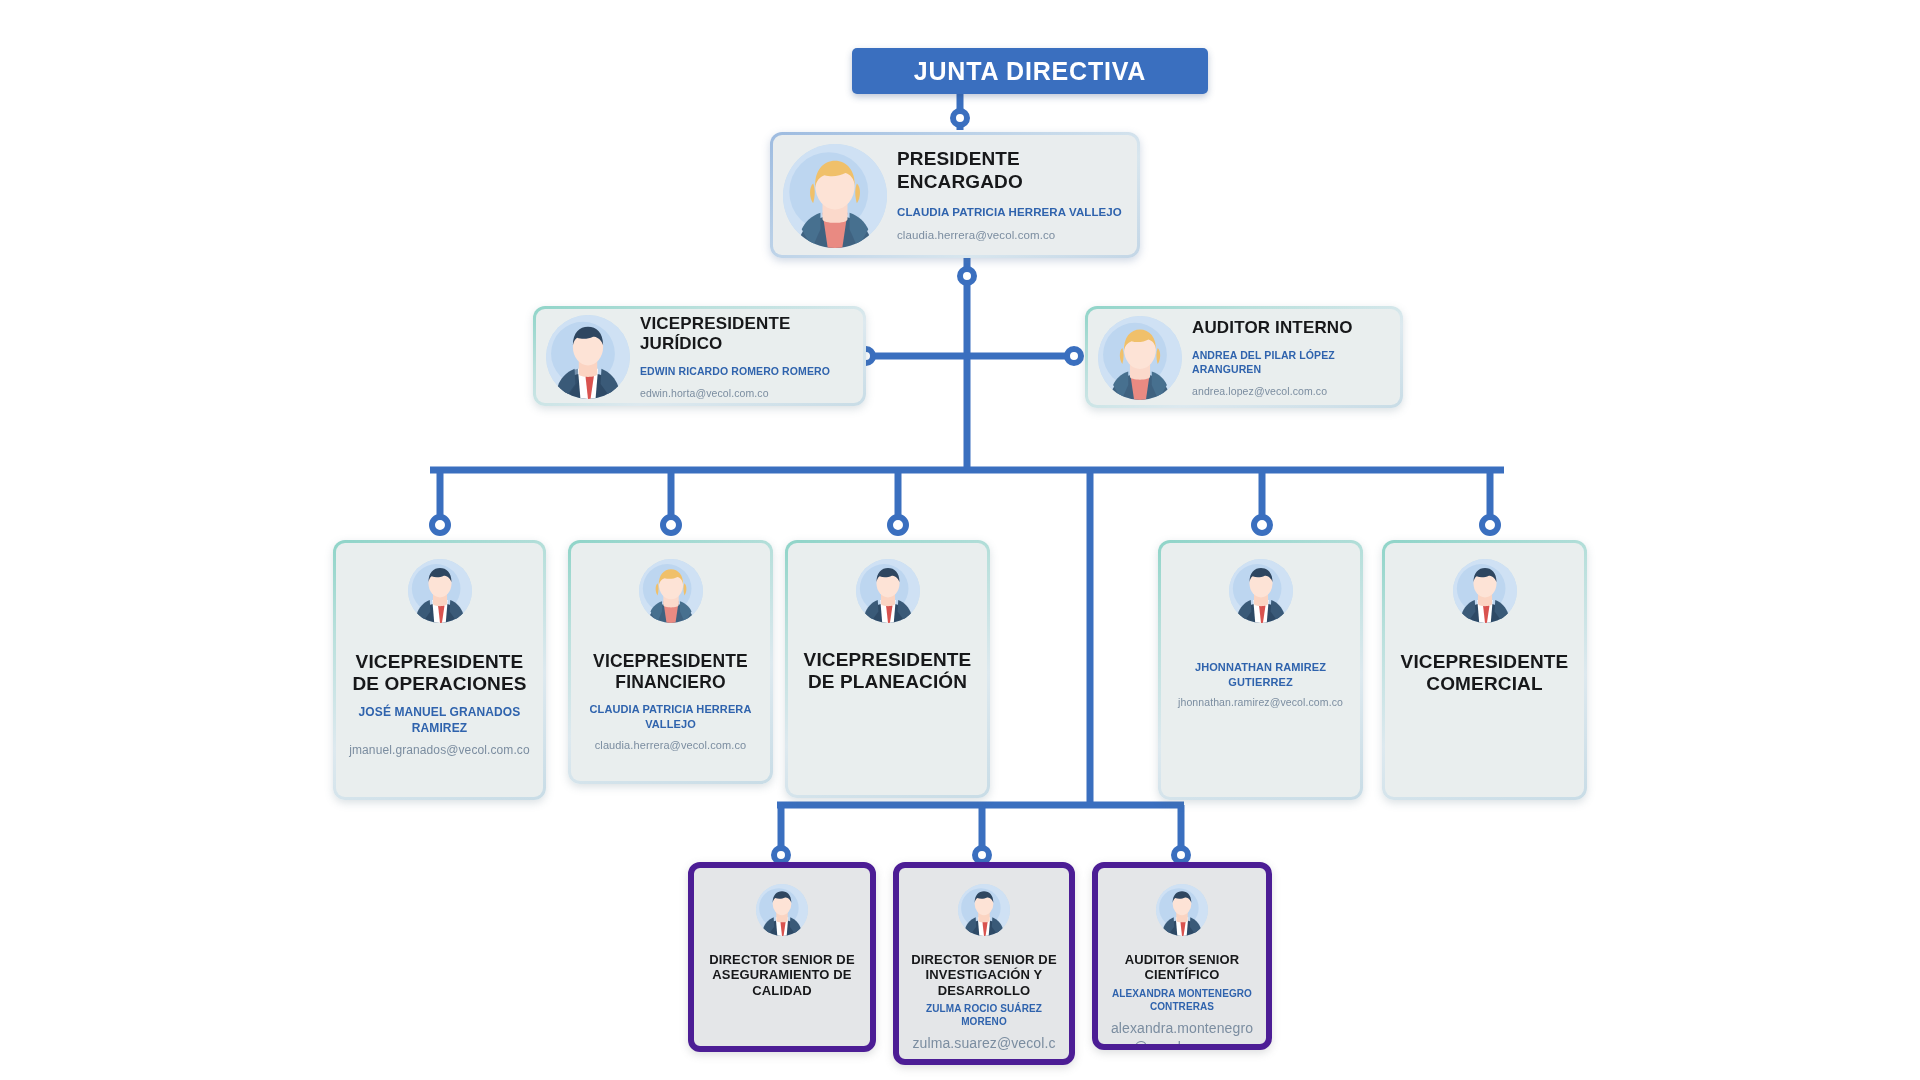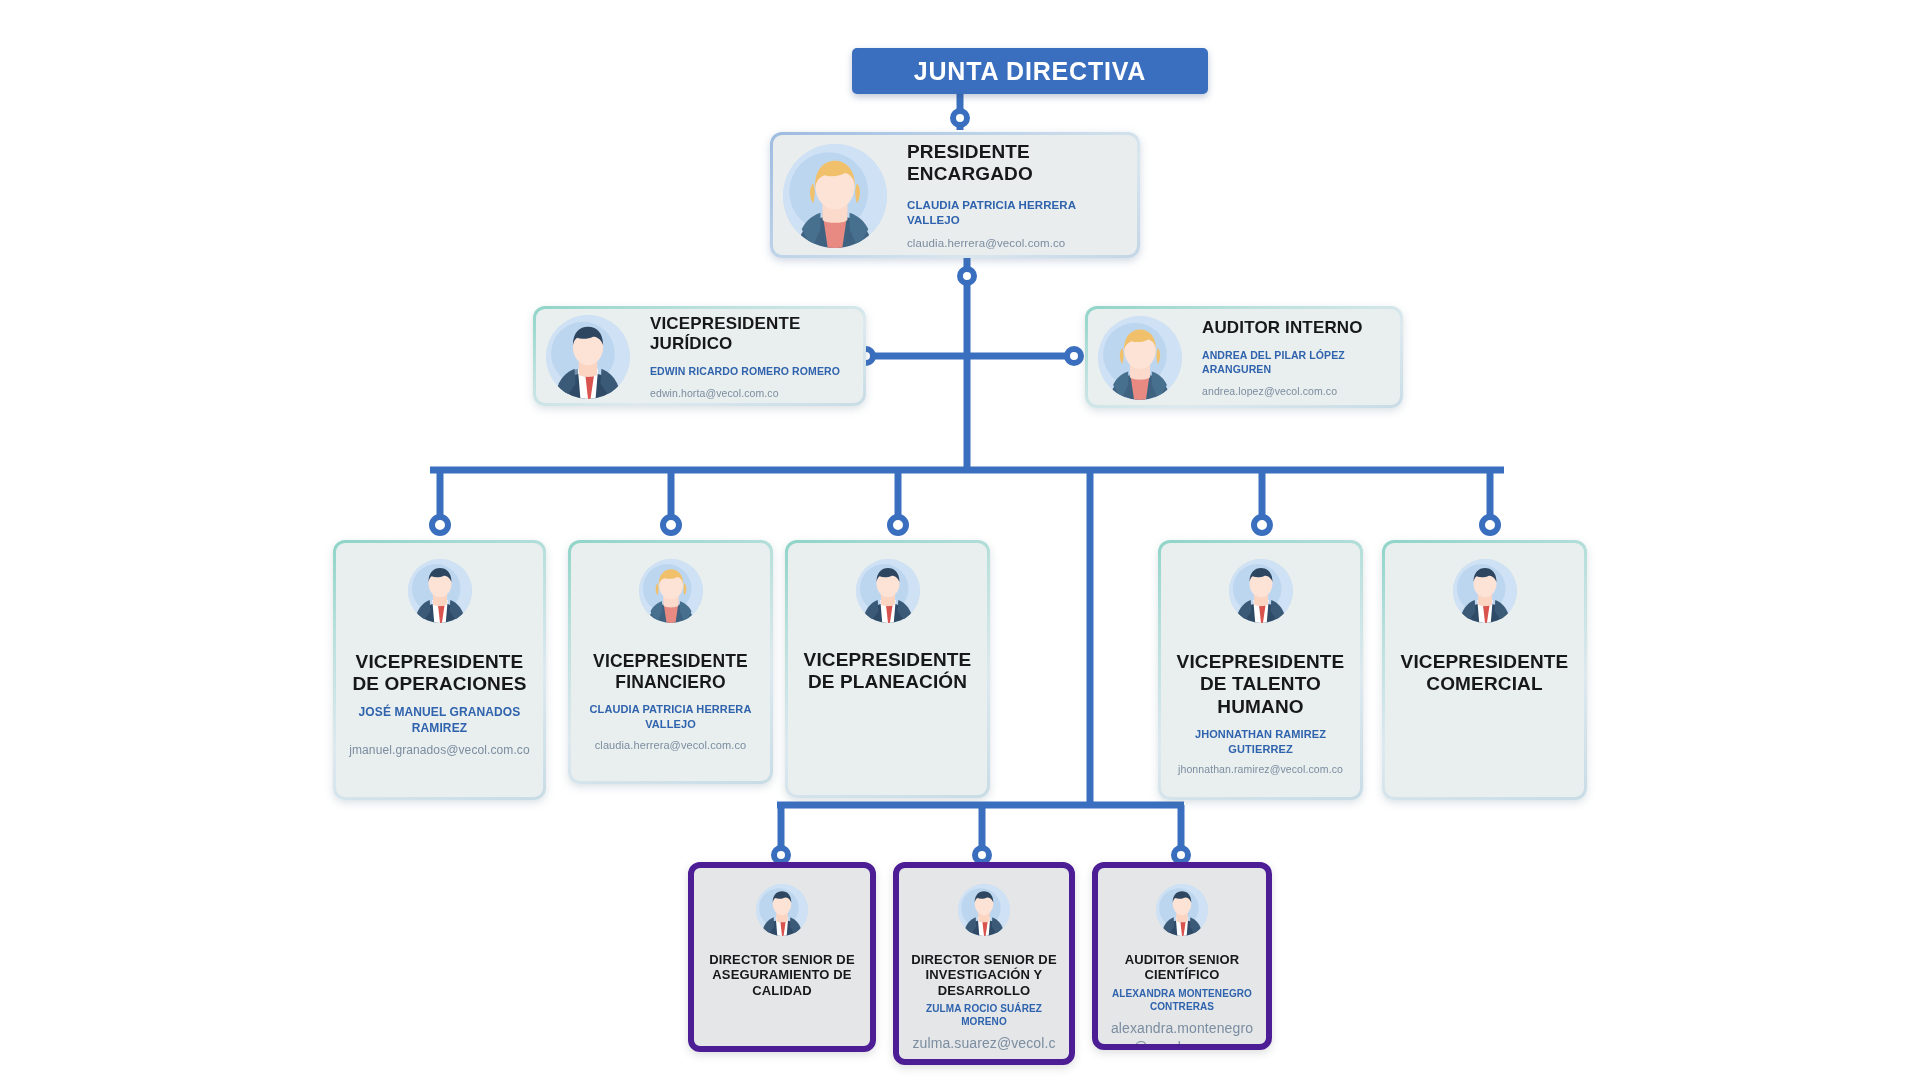--- a/index.html
+++ b/index.html
@@ -77,21 +77,21 @@
       linear-gradient(150deg, #9dbbe0 0%, #bcd2e8 35%, #d8e6ee 70%, #c3d6e6 100%) border-box;
     border: 3px solid transparent;
     box-shadow: 0 3px 9px rgba(80,110,155,0.27);
   }
 
   
   .node-card.row-layout {
     display: flex;
     align-items: center;
     padding: 12px 14px 10px 10px;
-    gap: 20px;
+    gap: 10px;
   }
   .node-card.row-layout .card-text {
     text-align: left;
     flex: 1 1 auto;
     min-width: 0;
   }
 
   
   .node-card.col-layout {
     display: flex;
@@ -350,21 +350,20 @@
         <path d="M38 64h24l-3 36H41z" fill="#ffffff"></path>
         <path d="M50 68l7 5-4 27-3 0-3-27z" fill="#d9534f"></path>
         <path d="M34 64c-10 4-17 12-20 21l8 15 13-18z" fill="#3a5a78"></path>
         <path d="M66 64c10 4 17 12 20 21l-8 15-13-18z" fill="#3a5a78"></path>
         <path d="M39 54h22v16c0 5-22 5-22 0z" fill="#fbd4c2"></path>
         <ellipse cx="50" cy="38" rx="18" ry="22" fill="#fde3d6"></ellipse>
         <path d="M32 36c0-15 8-22 18-22s18 7 18 22c-3-8-8-10-12-10-6 3-14 3-19 1-3 2-4 5-5 9z" fill="#2e4660"></path>
       </svg>
     </span>
     <span class="card-text" style="margin-top:28px;">
-      <div class="card-title">VICEPRESIDENTE DE TALENTO HUMANO</div>
       <div class="card-person" style="font-size:11px;">JHONNATHAN RAMIREZ GUTIERREZ</div>
       <div class="card-email" style="font-size:10.5px;">jhonnathan.ramirez@vecol.com.co</div>
     </span>
   </div>
 
   <div class="node-card teal col-layout t-vp" style="left:1382px; top:540px; width:205px; height:260px;">
     <span class="avatar" style="width:64px; height:64px;">
       <svg viewBox="0 0 100 100" aria-hidden="true">
         <circle cx="50" cy="50" r="50" fill="#cfe1f4"></circle>
         <circle cx="44" cy="46" r="38" fill="#bdd6f0"></circle>

